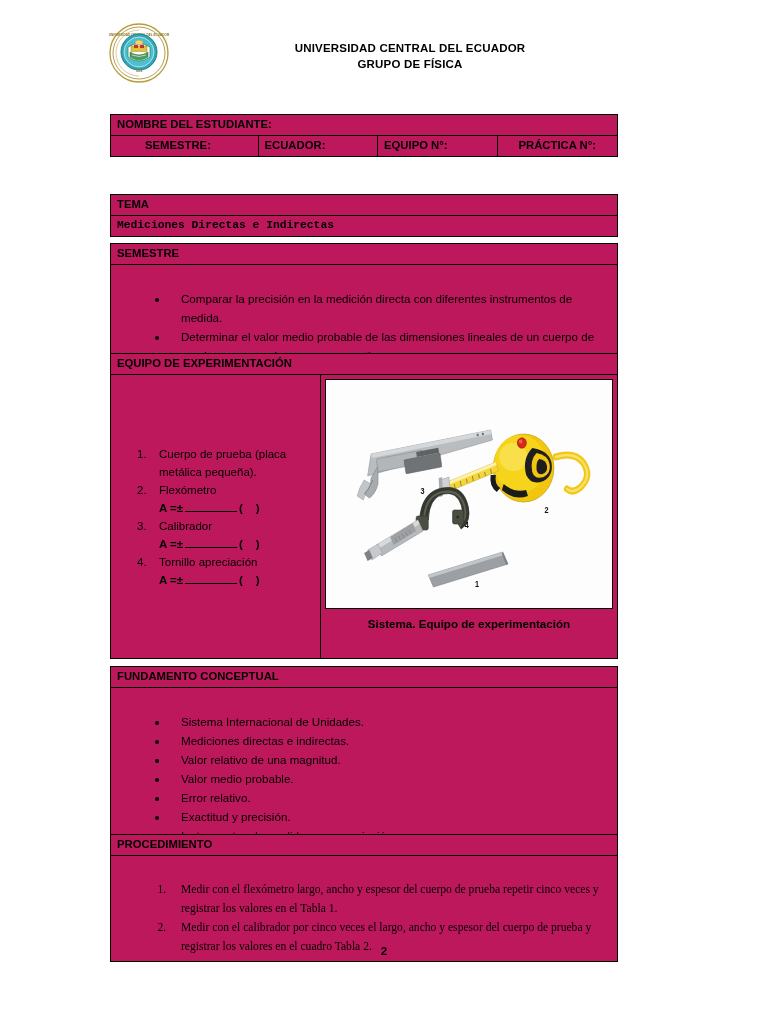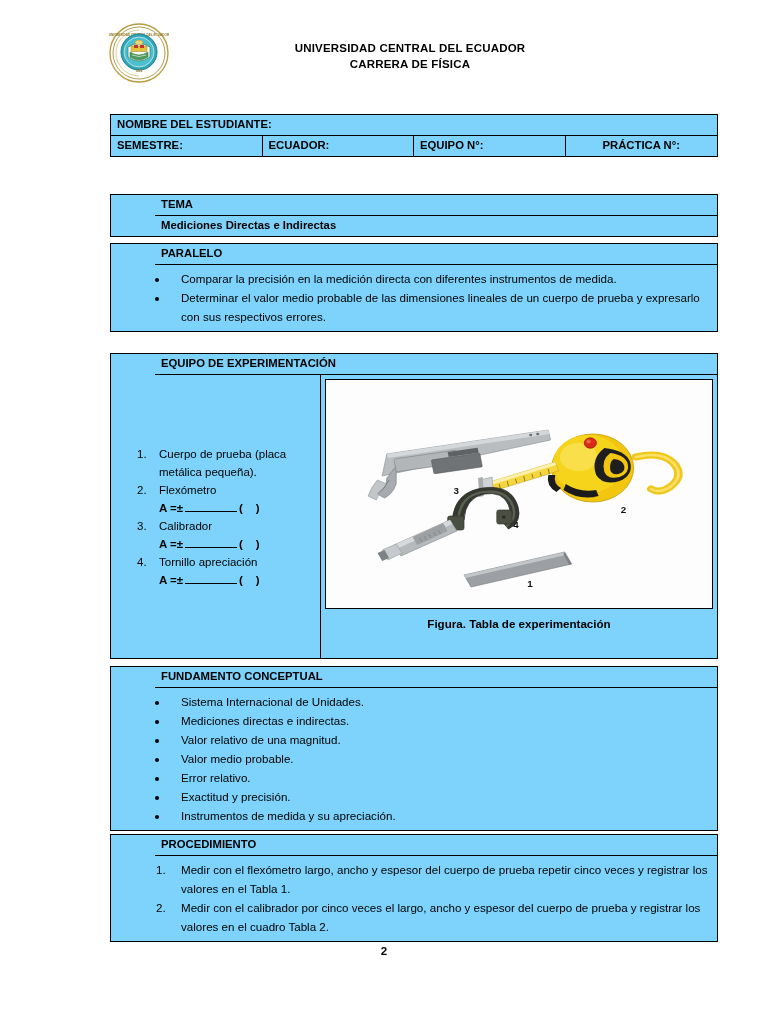--- a/index.html
+++ b/index.html
@@ -49,24 +49,24 @@
     font-size: 11.5px;
     font-weight: bold;
     letter-spacing: 0.2px;
     line-height: 16px;
   }
 
   
   .block {
     position: absolute;
     left: 110px;
-    width: 608px;
+    width: 508px;
     border: 1.3px solid #000;
     box-sizing: border-box;
-    background: #7dd3fc;
+    background: #be185d;
   }
   .row {
     display: flex;
     border-bottom: 1.3px solid #000;
     box-sizing: border-box;
   }
   .row:last-child { border-bottom: none; }
   .cell {
     padding: 2px 6px 3px 6px;
     font-size: 11.3px;
@@ -77,33 +77,33 @@
     min-height: 18px;
   }
   .cell:last-child { border-right: none; }
 
   .section-head {
     padding: 2px 6px 3px 6px;
     font-size: 11.3px;
     font-weight: bold;
     border-bottom: 1.3px solid #000;
     line-height: 15px;
-    margin-left: 44px;
   }
   .section-body {
     padding: 4px 6px 5px 6px;
+    margin-top: 20px;
   }
 
   ul.bullets, ol.nums {
     margin: 0;
     padding: 0 0 0 52px;
     list-style-position: outside;
   }
   ul.bullets { list-style-type: disc; }
-  ol.nums { list-style-type: decimal; }
+  ol.nums { list-style-type: decimal; font-family: Liberation Serif, serif; }
   ul.bullets li, ol.nums li {
     font-size: 11.6px;
     line-height: 19px;
     padding-left: 12px;
     margin: 0 0 0 0;
   }
   ol.nums li::marker { font-weight: normal; }
 
   
   .equipo-body {
@@ -205,43 +205,43 @@
         <rect x="26" y="23" width="4" height="3" fill="#c3342c"></rect>
         <rect x="32" y="23" width="4" height="3" fill="#c3342c"></rect>
         <path d="M22 30 q9 6 18 0 l0 5 q-9 6 -18 0 z" fill="#4a9c5e" stroke="#2b6b3c" stroke-width="0.5"></path>
         <path d="M24 33 q7 3 14 0" fill="none" stroke="#ffffff" stroke-width="0.6"></path>
         <ellipse cx="31" cy="20.5" rx="4" ry="2.4" fill="#f0d773" stroke="#9b8226" stroke-width="0.4"></ellipse>
         <text x="31" y="49.5" font-size="3" fill="#8d7628" text-anchor="middle" font-family="'Liberation Sans', sans-serif" font-weight="bold">1826</text>
       </svg>
     </div>
     <div class="header-titles">
       <div class="line">UNIVERSIDAD CENTRAL DEL ECUADOR</div>
-      <div class="line">CARRERA DE FÍSICA</div>
+      <div class="line">GRUPO DE FÍSICA</div>
     </div>
   </div>
 
   <div class="block" style="top:114px;">
     <div class="row">
       <div class="cell" style="width:100%;">NOMBRE DEL ESTUDIANTE:</div>
     </div>
     <div class="row">
-      <div class="cell" style="width:25%;">SEMESTRE:</div>
+      <div class="cell" style="width:25%;margin-left:28px;">SEMESTRE:</div>
       <div class="cell" style="width:25%;">ECUADOR:</div>
       <div class="cell" style="width:25%;">EQUIPO N°:</div>
       <div class="cell" style="width:25%;text-align:center;">PRÁCTICA N°:</div>
     </div>
   </div>
 
   <div class="block" style="top:194px;">
     <div class="section-head">TEMA</div>
-    <div class="section-head" style="border-bottom:none;">Mediciones Directas e Indirectas</div>
+    <div class="section-head" style="border-bottom:none;font-family:Liberation Mono, monospace;">Mediciones Directas e Indirectas</div>
   </div>
 
   <div class="block" style="top:243px;">
-    <div class="section-head">PARALELO</div>
+    <div class="section-head">SEMESTRE</div>
     <div class="section-body">
       <ul class="bullets">
         <li>Comparar la precisión en la medición directa con diferentes instrumentos de medida.</li>
         <li>Determinar el valor medio probable de las dimensiones lineales de un cuerpo de prueba y expresarlo con sus respectivos errores.</li>
       </ul>
     </div>
   </div>
 
   <div class="block" style="top:353px;">
     <div class="section-head">EQUIPO DE EXPERIMENTACIÓN</div>
@@ -348,21 +348,21 @@
 
             <g>
               <path d="M118 195 L204 172 L210 184 L124 207 Z" fill="#9ca0a4" stroke="#7a7e82" stroke-width="0.6"></path>
               <path d="M118 195 L204 172 L205 175 L119 198 Z" fill="#c2c6c9"></path>
               <path d="M204 172 L210 184 L208 185 L203 174 Z" fill="#7d8185"></path>
               <text x="172" y="207" font-size="8.4" font-weight="bold" fill="#111" font-family="'Liberation Sans', sans-serif">1</text>
             </g>
 
           </svg>
         </div>
-        <div class="figure-caption">Figura. Tabla de experimentación</div>
+        <div class="figure-caption">Sistema. Equipo de experimentación</div>
       </div>
     </div>
   </div>
 
   <div class="block" style="top:666px;">
     <div class="section-head">FUNDAMENTO CONCEPTUAL</div>
     <div class="section-body">
       <ul class="bullets">
         <li>Sistema Internacional de Unidades.</li>
         <li>Mediciones directas e indirectas.</li>

